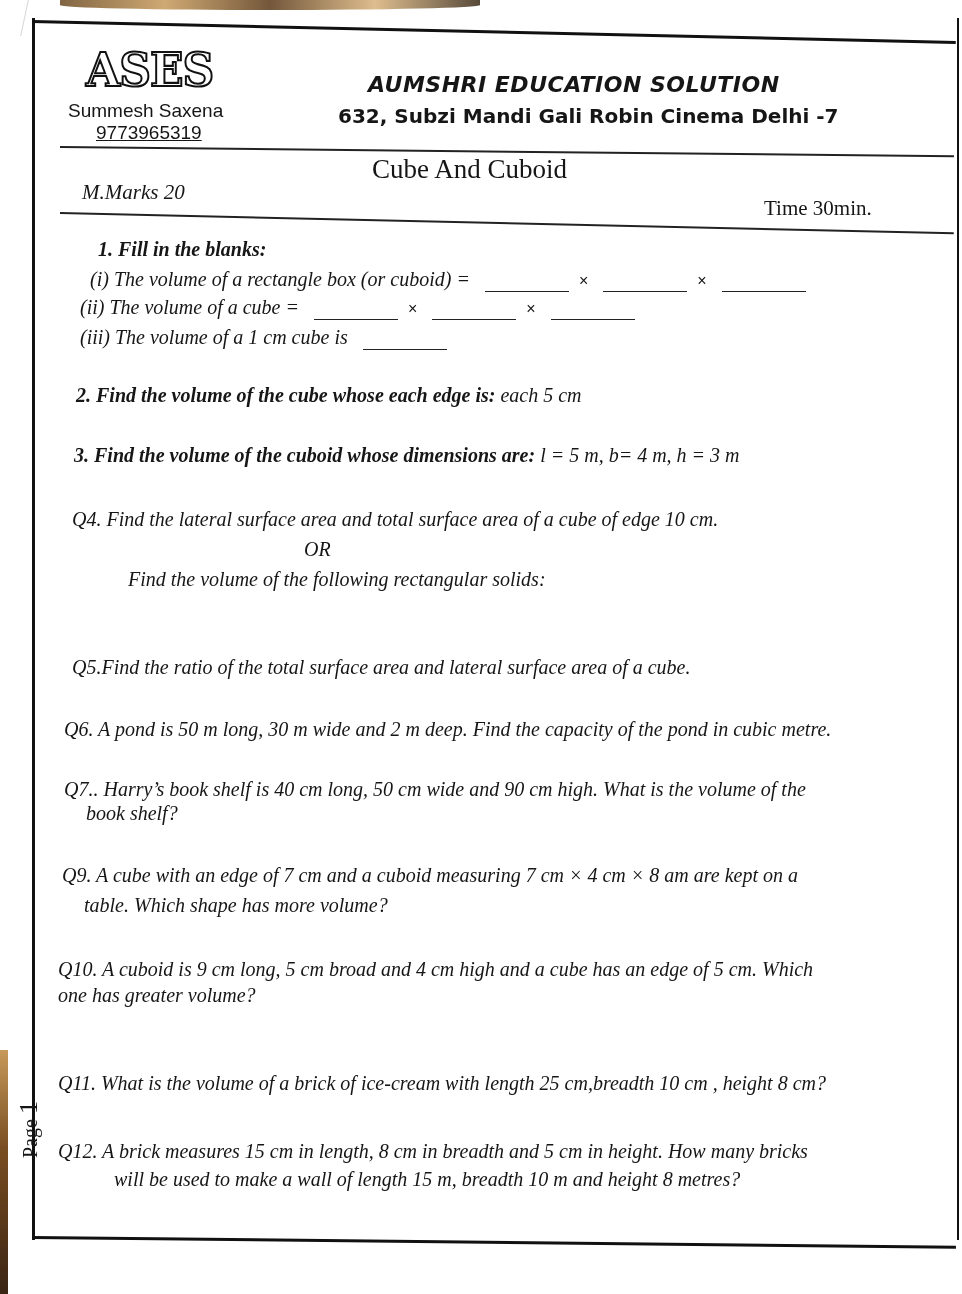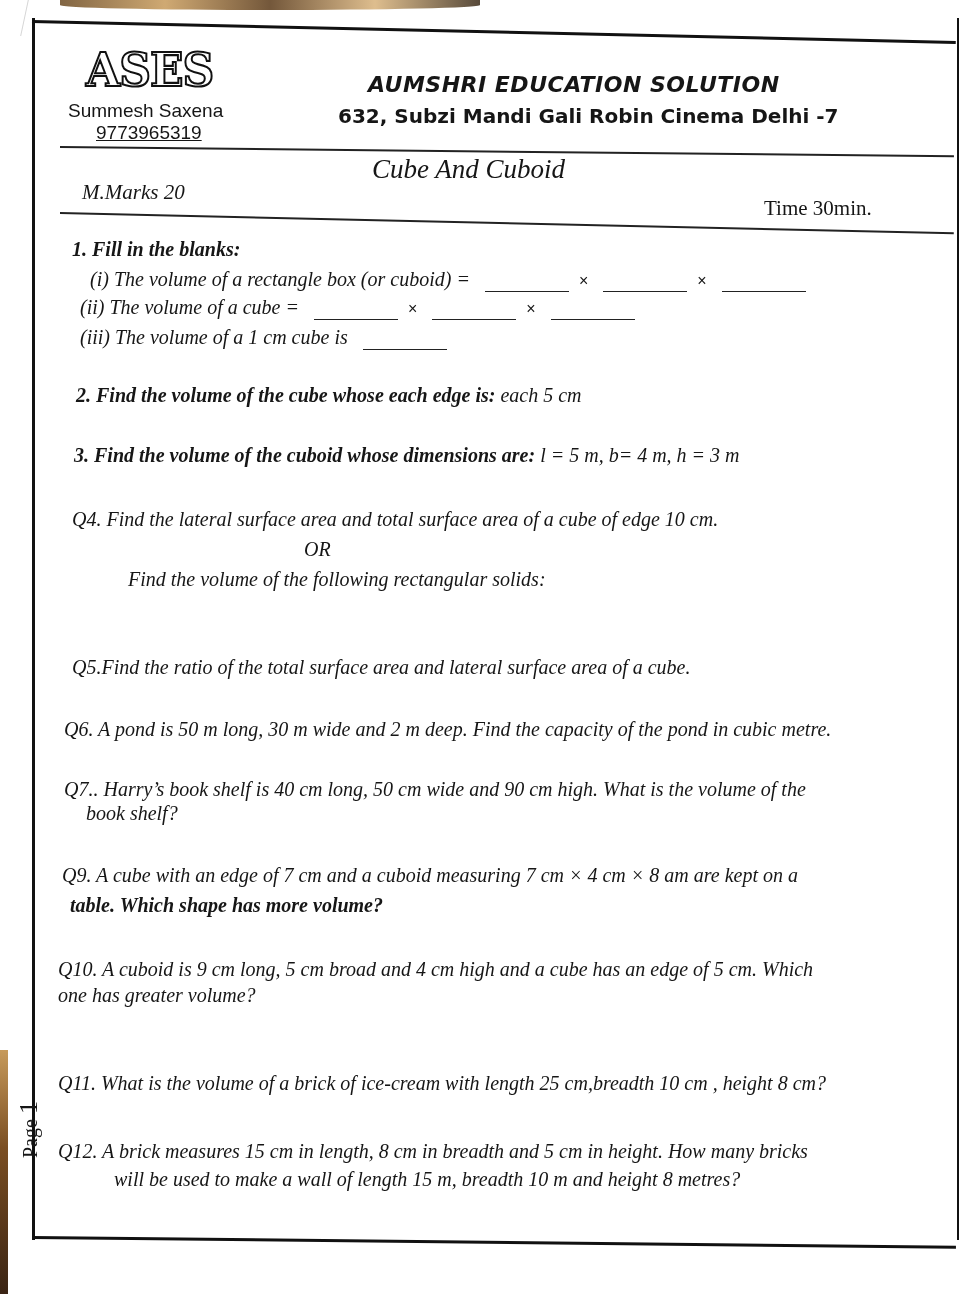--- a/index.html
+++ b/index.html
@@ -41,21 +41,21 @@
   .owner { position: absolute; left: 68px; top: 100px; font-family: "Liberation Sans", sans-serif; font-size: 19px; text-align: center; }
   .phone { position: absolute; left: 96px; top: 122px; font-family: "Liberation Sans", sans-serif; font-size: 19px; text-decoration: underline; }
   .org-name {
     position: absolute; left: 368px; top: 72px; font-family: "DejaVu Sans", sans-serif;
     font-size: 22px; font-weight: bold; font-style: italic; letter-spacing: .5px;
   }
   .org-address {
     position: absolute; left: 338px; top: 104px; font-family: "DejaVu Sans", sans-serif;
     font-size: 20px; font-weight: bold; 
   }
-  .subject { position: absolute; left: 372px; top: 154px; font-size: 27px; font-style: italic; }
+  .subject { position: absolute; left: 372px; top: 154px; font-size: 27px; }
   .marks { position: absolute; left: 82px; top: 180px; font-size: 21px; font-style: italic; }
   .time { position: absolute; left: 764px; top: 196px; font-size: 21px; text-align: center; }
   .q { position: absolute; font-style: italic; font-size: 20px; white-space: nowrap; }
   .q.bold { font-weight: bold; font-size: 20px; }
   .blank { display: inline-block; width: 84px; border-bottom: 1px solid #222; margin: 0 10px; vertical-align: -6px; }
   .times { font-style: normal; font-family: "Liberation Sans", sans-serif; font-size: 16px; }
   .page-label {
     position: absolute; left: 14px; top: 1096px; transform: rotate(-90deg); transform-origin: left top;
     font-size: 20px; white-space: nowrap; translate: 0 62px;
   }
@@ -79,21 +79,21 @@
 <div class="org-address">632, Subzi Mandi Gali Robin Cinema Delhi -7</div>
 
 <div class="hline" style="left:60px; top:146px; width:894px; transform:rotate(0.6deg); transform-origin:left;"></div>
 
 <div class="subject">Cube And Cuboid</div>
 <div class="marks">M.Marks 20</div>
 <div class="time">Time 30min.</div>
 
 <div class="hline" style="left:60px; top:212px; width:894px; transform:rotate(1.3deg); transform-origin:left;"></div>
 
-<div class="q bold" style="left:72px; top:238px;font-style:italic;">1. Fill in the blanks:</div>
+<div class="q bold" style="left:98px; top:238px;font-style:italic;">1. Fill in the blanks:</div>
 <div class="q" style="left:90px; top:268px;">
   <span>(i) The volume of a rectangle box (or cuboid) =</span>
   <span class="blank"></span><span class="times">×</span>
   <span class="blank"></span><span class="times">×</span>
   <span class="blank"></span>
 </div>
 <div class="q" style="left:80px; top:296px;">
   <span>(ii) The volume of a cube =</span>
   <span class="blank"></span><span class="times">×</span>
   <span class="blank"></span><span class="times">×</span>
@@ -119,21 +119,21 @@
 <div class="q" style="left:128px; top:568px;">Find the volume of the following rectangular solids:</div>
 
 <div class="q" style="left:72px; top:656px;">Q5.Find the ratio of the total surface area and lateral surface area of a cube.</div>
 
 <div class="q" style="left:64px; top:718px;">Q6. A pond is 50 m long, 30 m wide and 2 m deep. Find the capacity of the pond in cubic metre.</div>
 
 <div class="q" style="left:64px; top:778px;">Q7.. Harry’s book shelf is 40 cm long, 50 cm wide and 90 cm high. What is the volume of the</div>
 <div class="q" style="left:86px; top:802px;">book shelf?</div>
 
 <div class="q" style="left:62px; top:864px;">Q9. A cube with an edge of 7 cm and a cuboid measuring 7 cm × 4 cm × 8 am are kept on a</div>
-<div class="q" style="left:70px; top:894px;font-weight:bold;">table. Which shape has more volume?</div>
+<div class="q" style="left:84px; top:894px;">table. Which shape has more volume?</div>
 
 <div class="q" style="left:58px; top:958px;">Q10. A cuboid is 9 cm long, 5 cm broad and 4 cm high and a cube has an edge of 5 cm. Which</div>
 <div class="q" style="left:58px; top:984px;">one has greater volume?</div>
 
 <div class="q" style="left:58px; top:1072px;">Q11. What is the volume of a brick of ice-cream with length 25 cm,breadth 10 cm , height 8 cm?</div>
 
 <div class="q" style="left:58px; top:1140px;">Q12. A brick measures 15 cm in length, 8 cm in breadth and 5 cm in height. How many bricks</div>
 <div class="q" style="left:114px; top:1168px;">will be used to make a wall of length 15 m, breadth 10 m and height 8 metres?</div>
 
 <div class="page-label">

